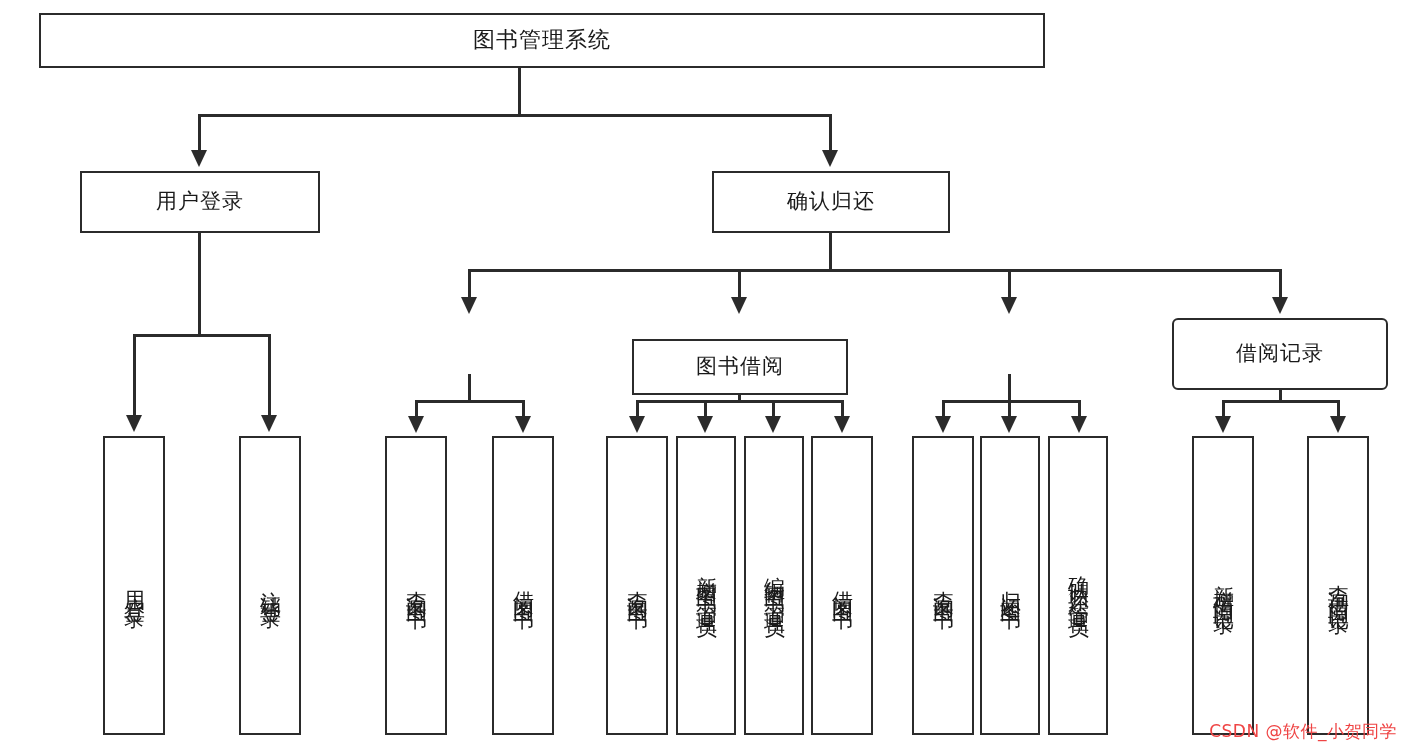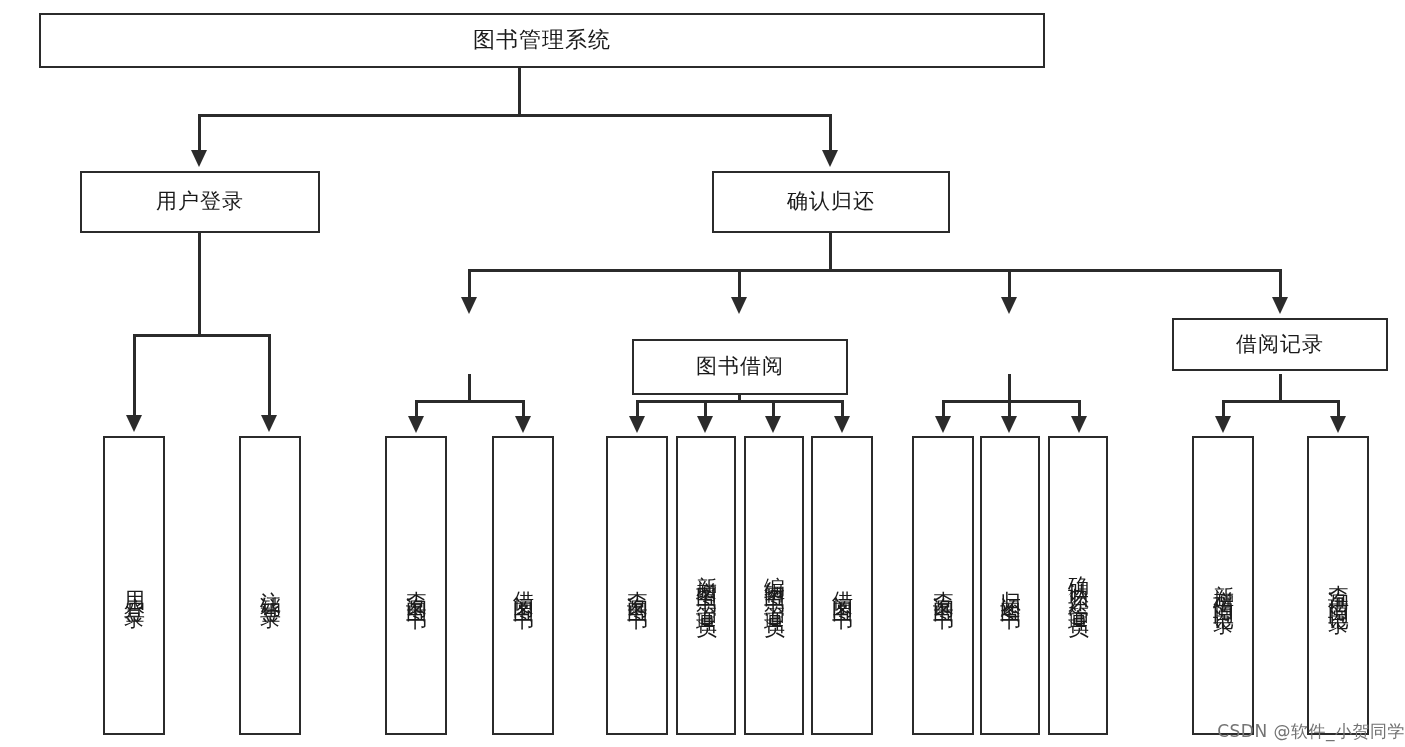--- a/index.html
+++ b/index.html
@@ -54,23 +54,23 @@
   .arrow{
     position:absolute;
     width:0;height:0;
     border-left:8px solid transparent;
     border-right:8px solid transparent;
     border-top:17px solid #2b2b2b;
     z-index:2;
   }
   #watermark{
     position:absolute;
-    right:0;bottom:4px;
+    right:8px;bottom:4px;
     font-size:17px;
-    color:#737373;
+    color:#ef4444;
     letter-spacing:0.5px;
     z-index:6;
     white-space:nowrap;
     pointer-events:none;
   }
 </style>
 </head>
 <body>
 
 <div id="diagram">
@@ -109,21 +109,21 @@
   <div class="seg v" style="left:738px;top:269px;width:3px;height:30px;"></div>
   <div class="arrow" style="left:731px;top:297px;"></div>
   <div class="seg v" style="left:1008px;top:269px;width:3px;height:30px;"></div>
   <div class="arrow" style="left:1001px;top:297px;"></div>
   <div class="seg v" style="left:1279px;top:269px;width:3px;height:30px;"></div>
   <div class="arrow" style="left:1272px;top:297px;"></div>
 
   <div class="node h" style="left:632px;top:318px;width:216px;height:56px;margin-top:21px;">
     <span>图书借阅</span>
   </div>
-  <div class="node h" style="left:1172px;top:318px;width:216px;height:53px;">
+  <div class="node h" style="left:1172px;top:318px;width:216px;height:72px;border-radius:6px;">
     <span>借阅记录</span>
   </div>
 
   <div class="seg v" style="left:468px;top:374px;width:3px;height:28px;"></div>
   <div class="seg h" style="left:415px;top:400px;width:110px;height:3px;"></div>
   <div class="seg v" style="left:415px;top:400px;width:3px;height:18px;"></div>
   <div class="arrow" style="left:408px;top:416px;"></div>
   <div class="seg v" style="left:522px;top:400px;width:3px;height:18px;"></div>
   <div class="arrow" style="left:515px;top:416px;"></div>
 

